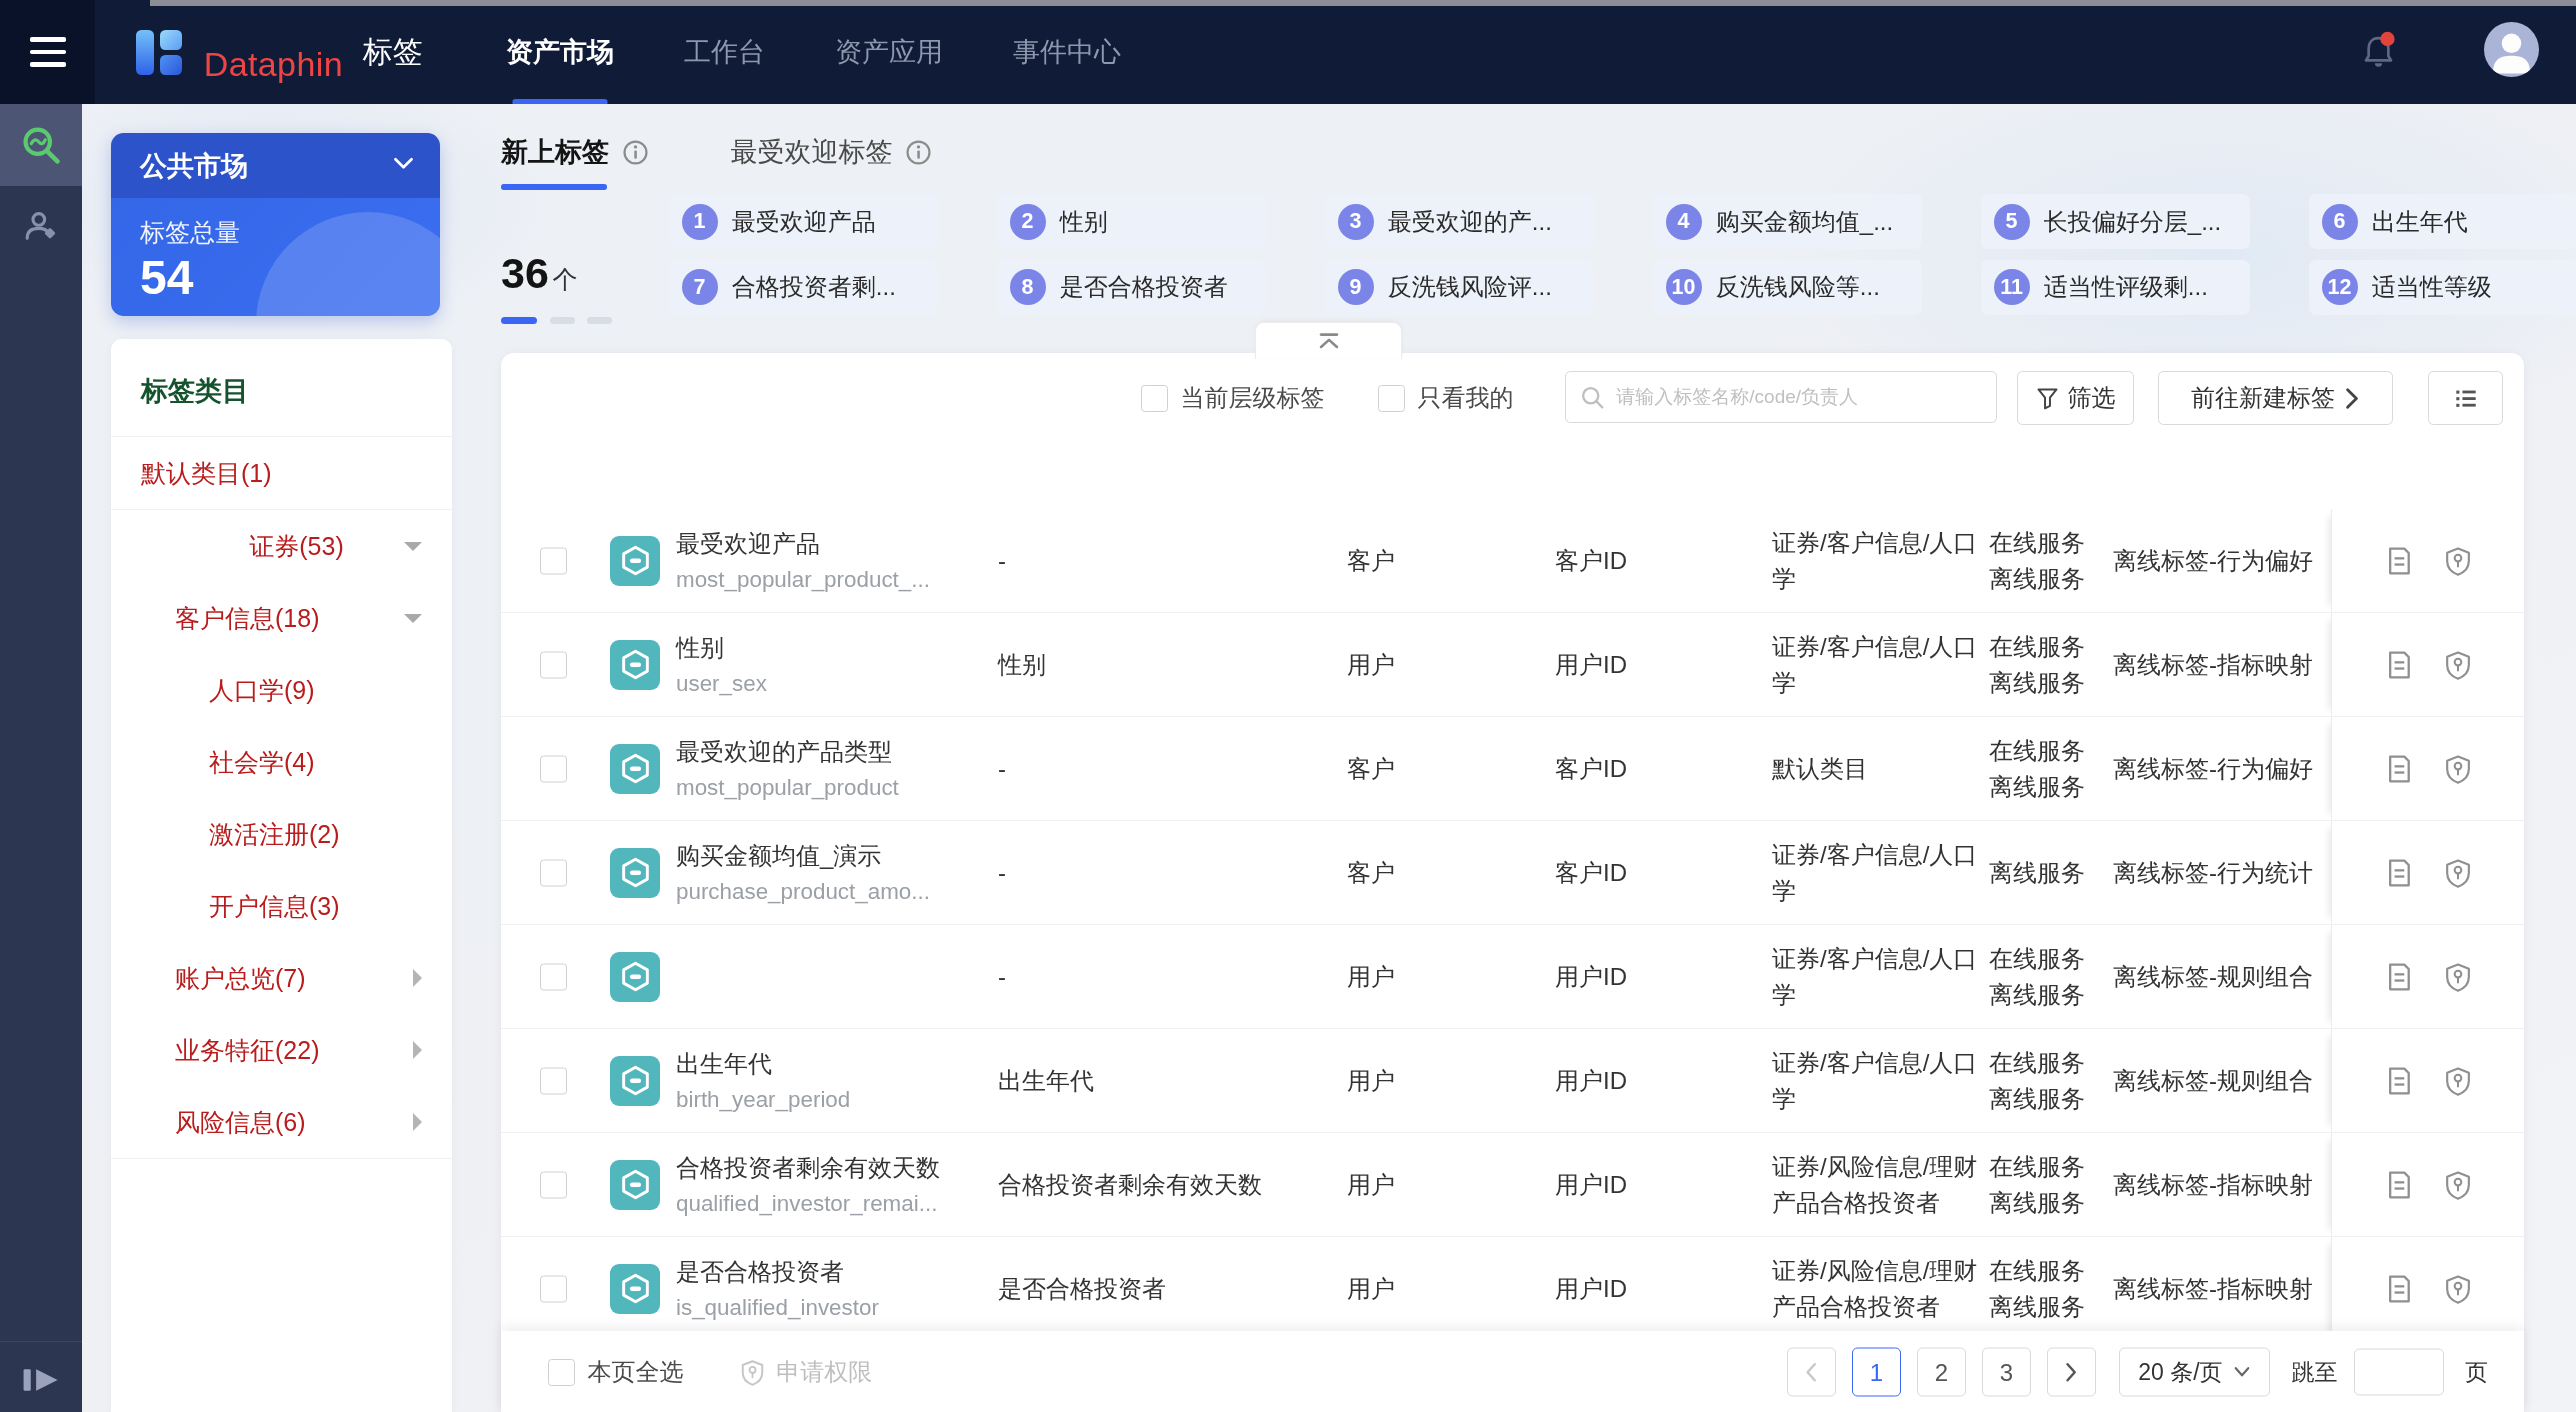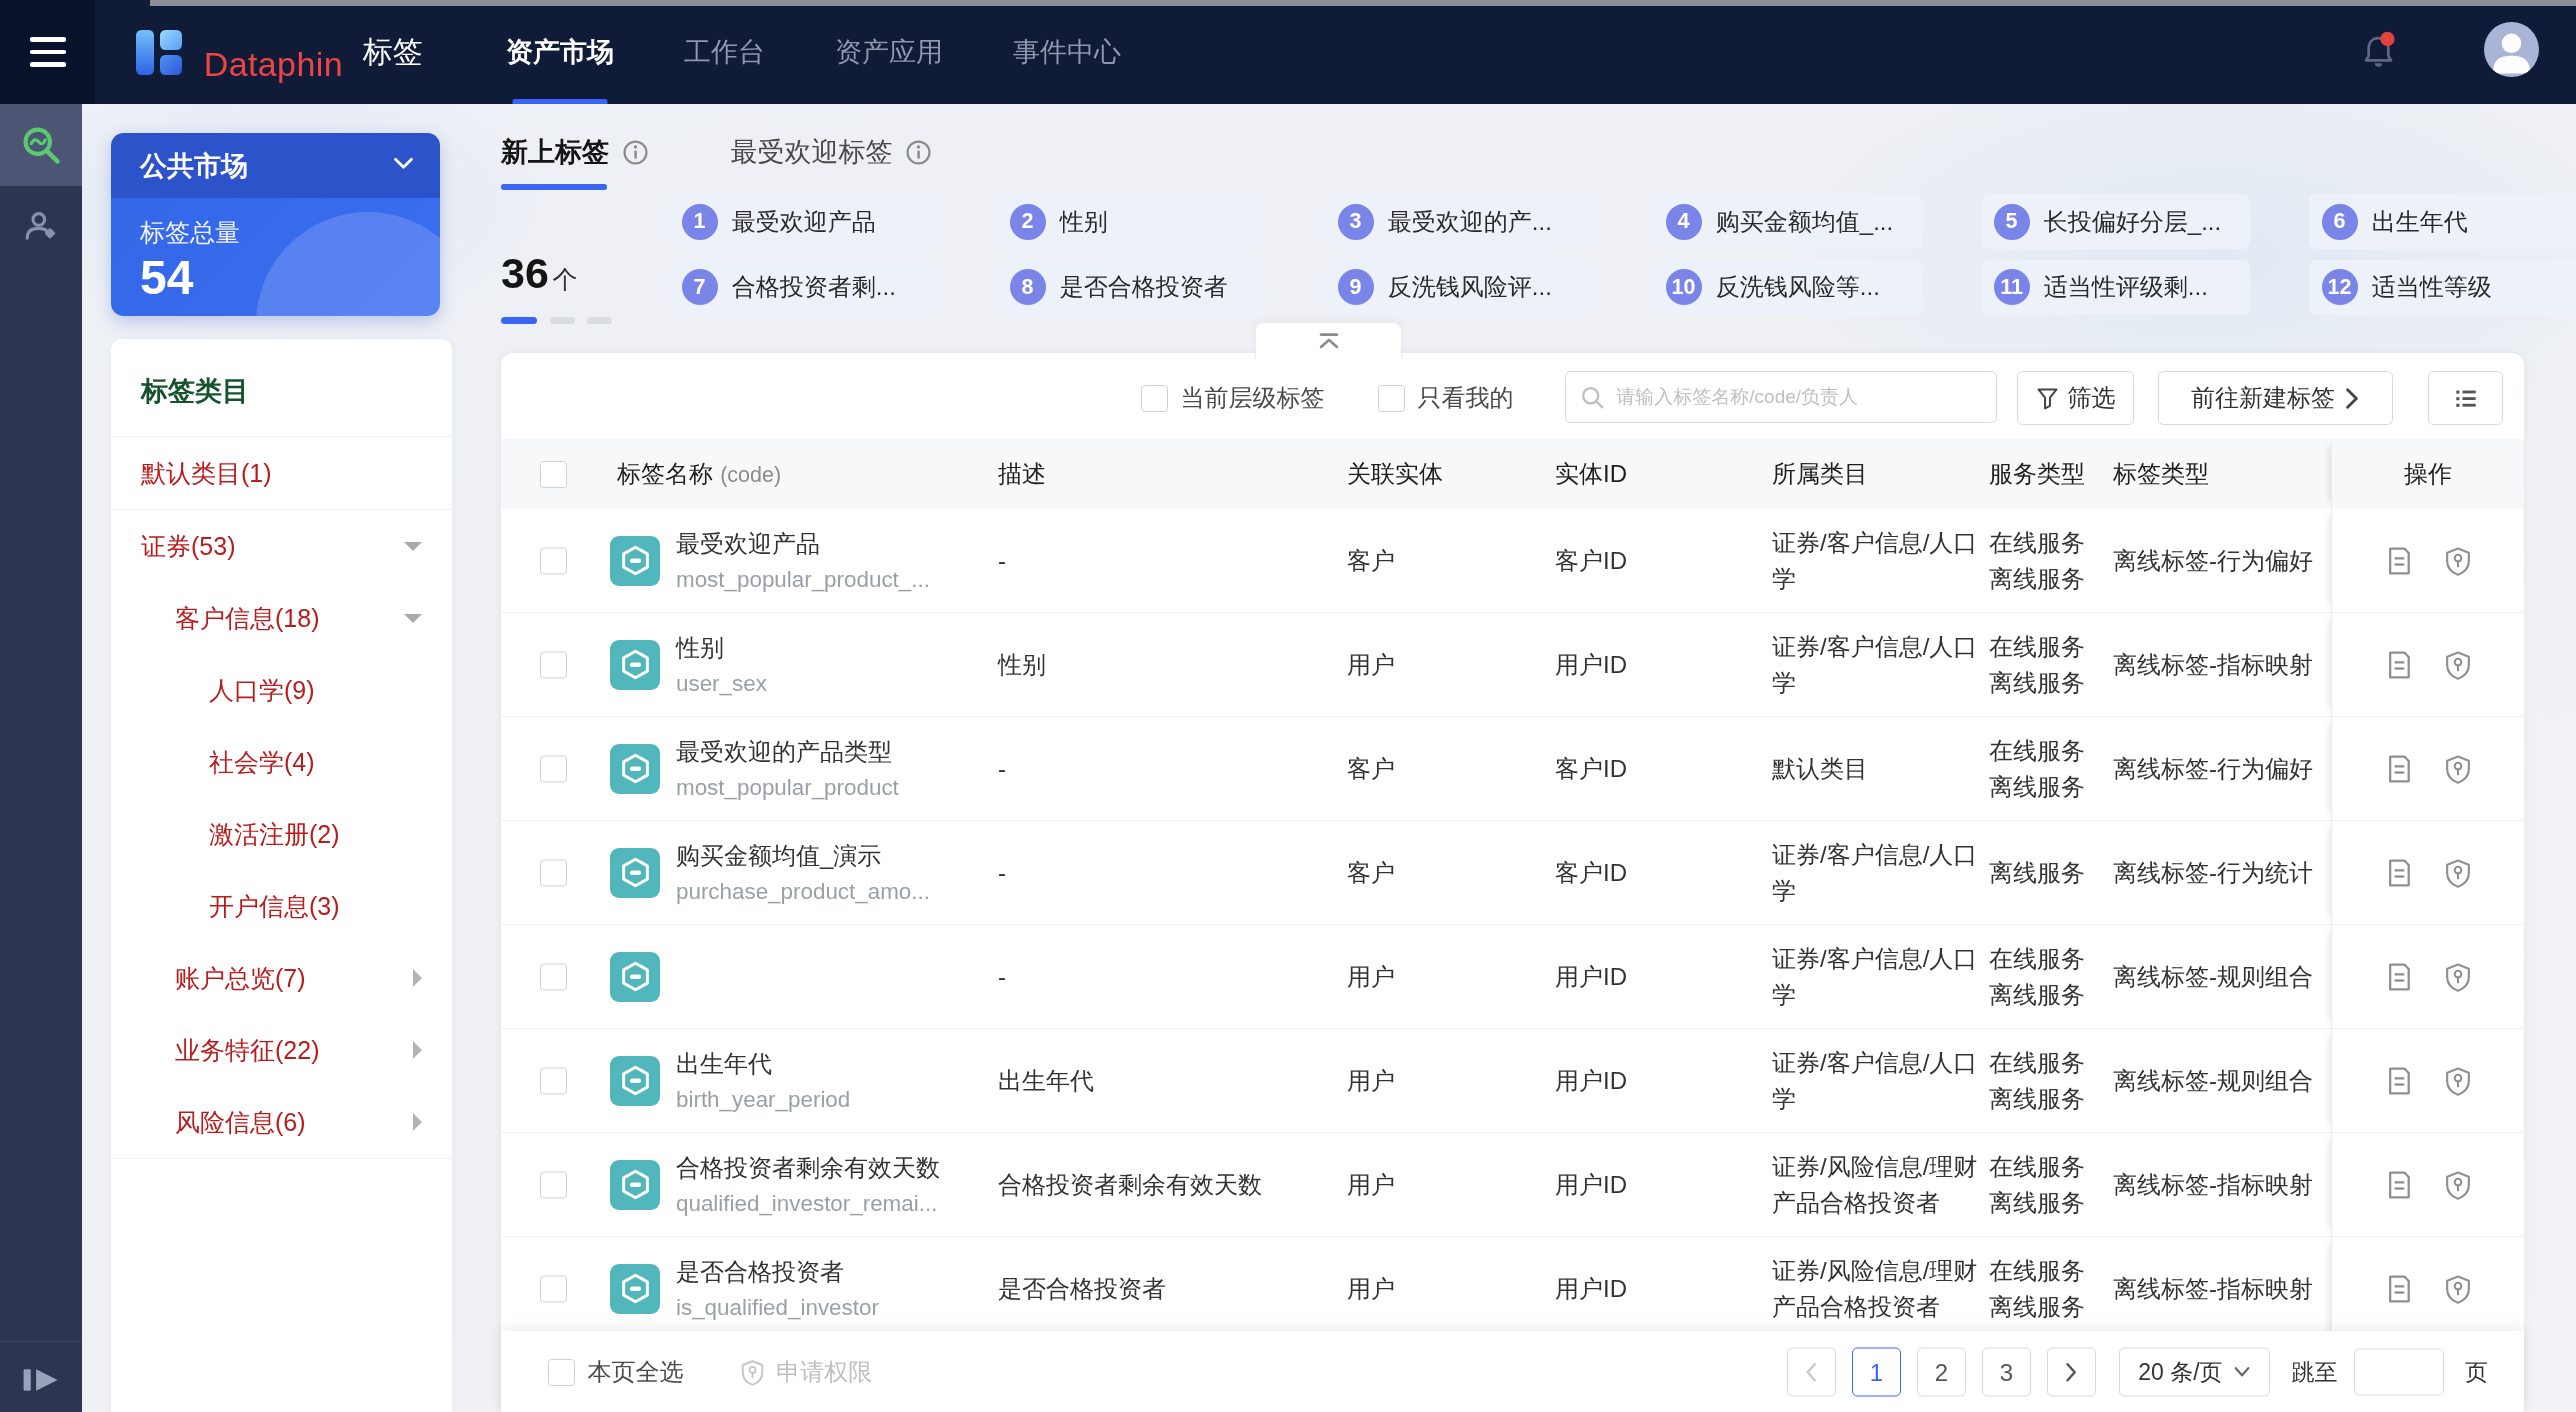--- a/index.html
+++ b/index.html
@@ -234,21 +234,21 @@
 
     <div class="cat-panel">
       <div class="cat-title">标签类目</div>
       <div>
 
           <div class="cat-item with-divider" style="padding-left: 30px;">
             <span>默认类目(1)</span>
             
           </div>
 
-          <div class="cat-item" style="padding-left: 30px;">
+          <div class="cat-item" style="padding-left: 30px; text-align: center;">
             <span>证券(53)</span>
             <i class="caret caret-down"></i>
           </div>
 
           <div class="cat-item" style="padding-left: 64px;">
             <span>客户信息(18)</span>
             <i class="caret caret-down"></i>
           </div>
 
           <div class="cat-item" style="padding-left: 98px;">
@@ -421,33 +421,20 @@
             <rect x="6" y="7" width="3.5" height="3.5" fill="#555"></rect>
               <rect x="13" y="7" width="15" height="3.2" fill="#555"></rect>
             <rect x="6" y="14.5" width="3.5" height="3.5" fill="#555"></rect>
               <rect x="13" y="14.5" width="15" height="3.2" fill="#555"></rect>
             <rect x="6" y="22" width="3.5" height="3.5" fill="#555"></rect>
               <rect x="13" y="22" width="15" height="3.2" fill="#555"></rect>
           </svg>
         </div>
       </div>
 
-      <div class="thead">
-        <span class="cb" style="position:absolute;left:39px;top:22.4px;">
-            <span class="box"></span>
-          </span>
-        <span class="hc col-name"><span>标签名称</span><span class="hc-code">(code)</span></span>
-        <span class="hc col-desc">描述</span>
-        <span class="hc col-entity">关联实体</span>
-        <span class="hc col-eid">实体ID</span>
-        <span class="hc col-cat">所属类目</span>
-        <span class="hc col-svc">服务类型</span>
-        <span class="hc col-type">标签类型</span>
-        <span class="ops-h">操作</span>
-      </div>
 
       <div class="rows">
 
           <div class="trow">
             <span class="cb">
               <span class="box"></span>
             </span>
             <span class="tag-ic">
               <svg width="39" height="39" viewBox="0 0 56 56">
                 <path d="M28 9 L45 18.5 V37.5 L28 47 L11 37.5 V18.5 Z" fill="none" stroke="#fff" stroke-width="4.2" stroke-linejoin="round"></path>

